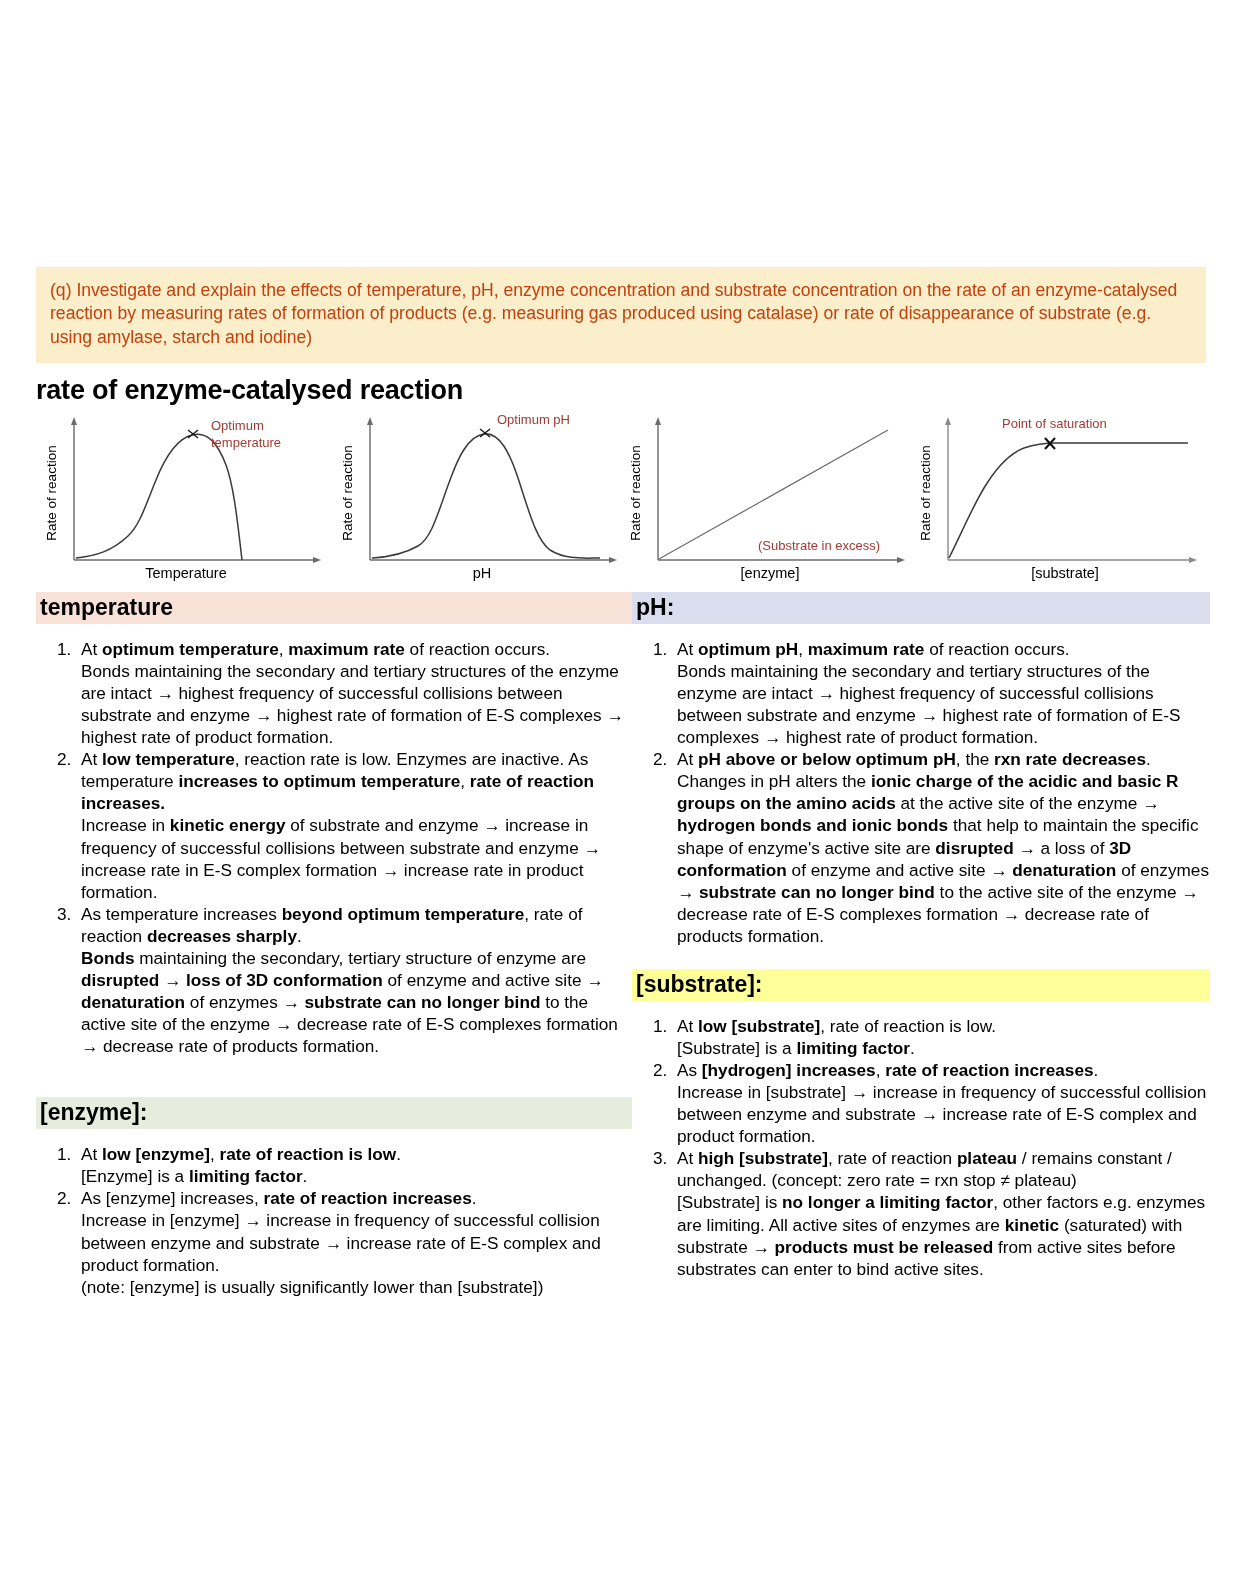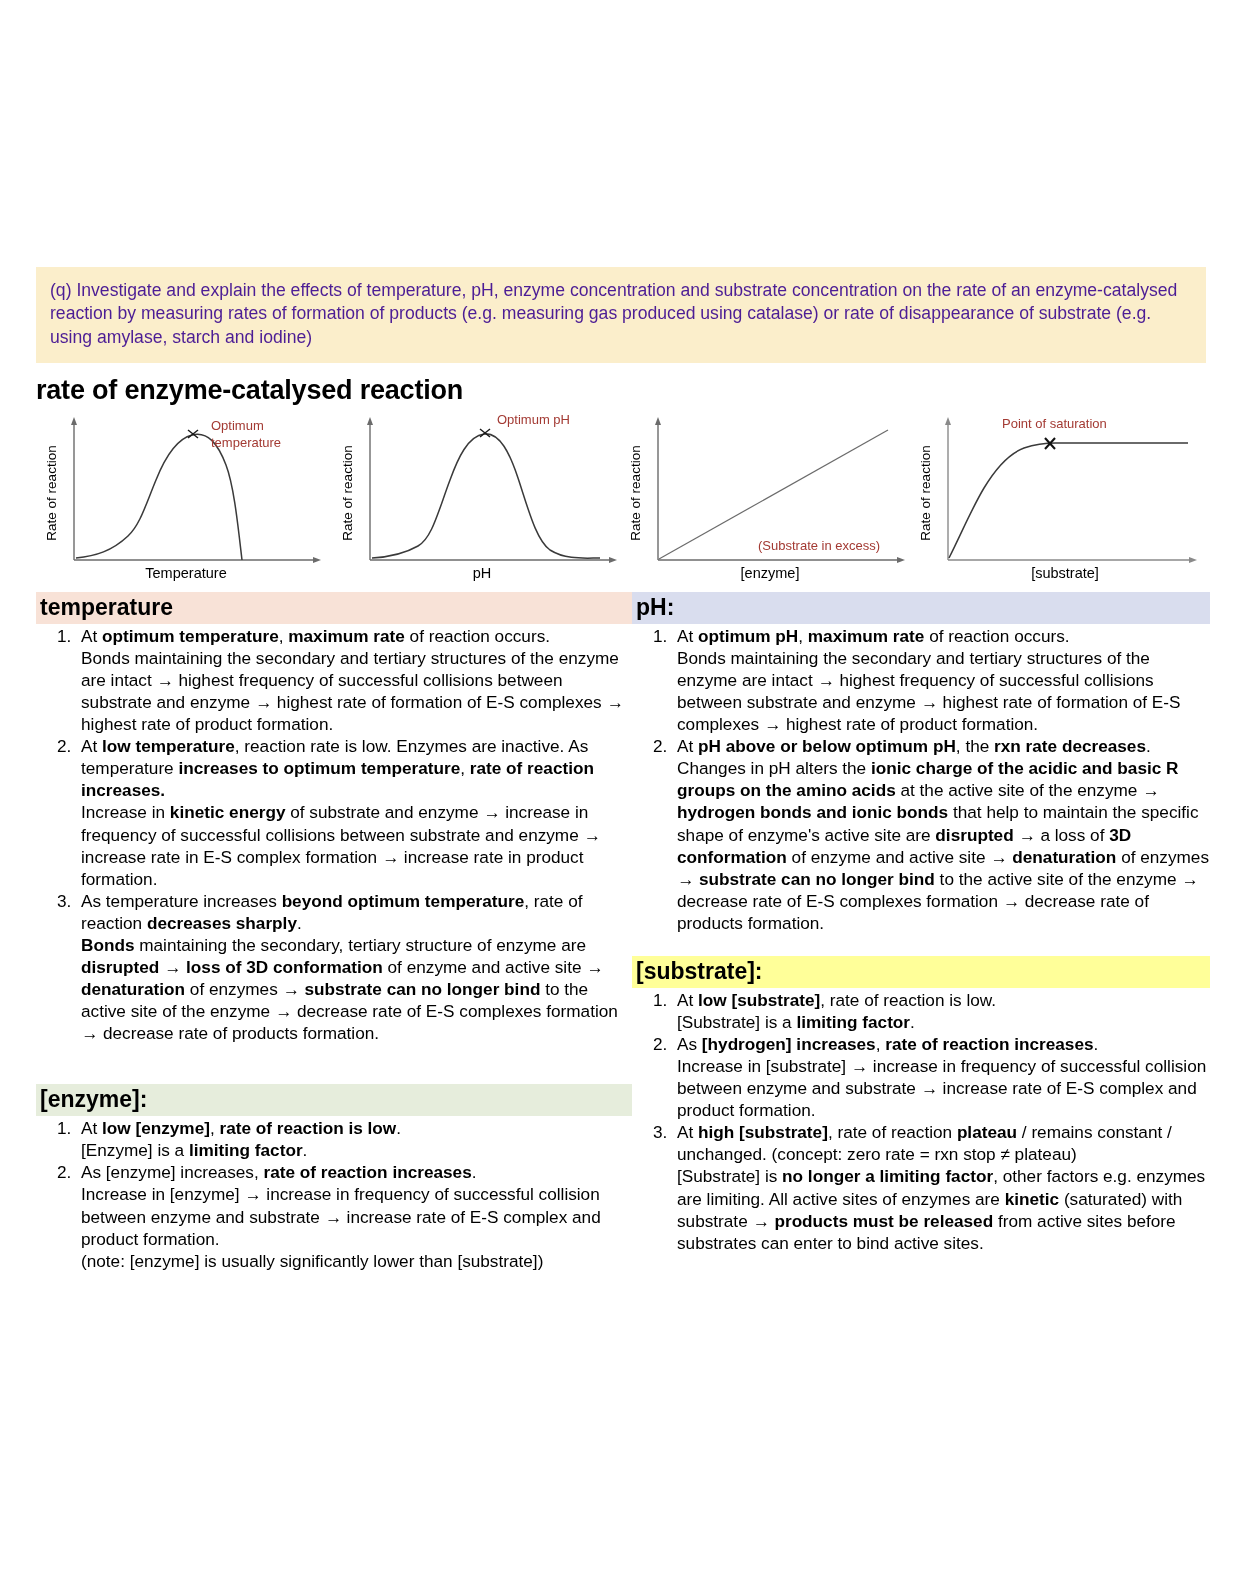--- a/index.html
+++ b/index.html
@@ -20,21 +20,21 @@
   .qbanner {
     position: absolute;
     left: 36px;
     top: 267px;
     width: 1170px;
     box-sizing: border-box;
     background: #FBEECB;
     padding: 12px 14px 14px 14px;
     font-size: 17.6px;
     line-height: 1.33;
-    color: #4c1d95;
+    color: #c2410c;
   }
 
   
   .main-title {
     position: absolute;
     left: 36px;
     top: 375px;
     font-size: 27px;
     font-weight: bold;
     letter-spacing: -0.2px;
@@ -76,21 +76,21 @@
     line-height: 1.16;
     padding: 2px 4px 3px 4px;
     box-sizing: border-box;
   }
   .head-temp      { background: #F8E2D7; }
   .head-enzyme    { background: #E6EDDC; }
   .head-ph        { background: #D9DDEE; }
   .head-substrate { background: #FFFF99; }
 
   ol.steps {
-    margin: 1px 0 0 0;
+    margin: 14px 0 0 0;
     padding: 0 0 0 40px;
     list-style-position: outside;
     font-size: 17.2px;
     line-height: 1.285;
   }
   ol.steps > li {
     margin-bottom: 0;
     padding-left: 5px;
   }
   ol.steps > li::marker {

